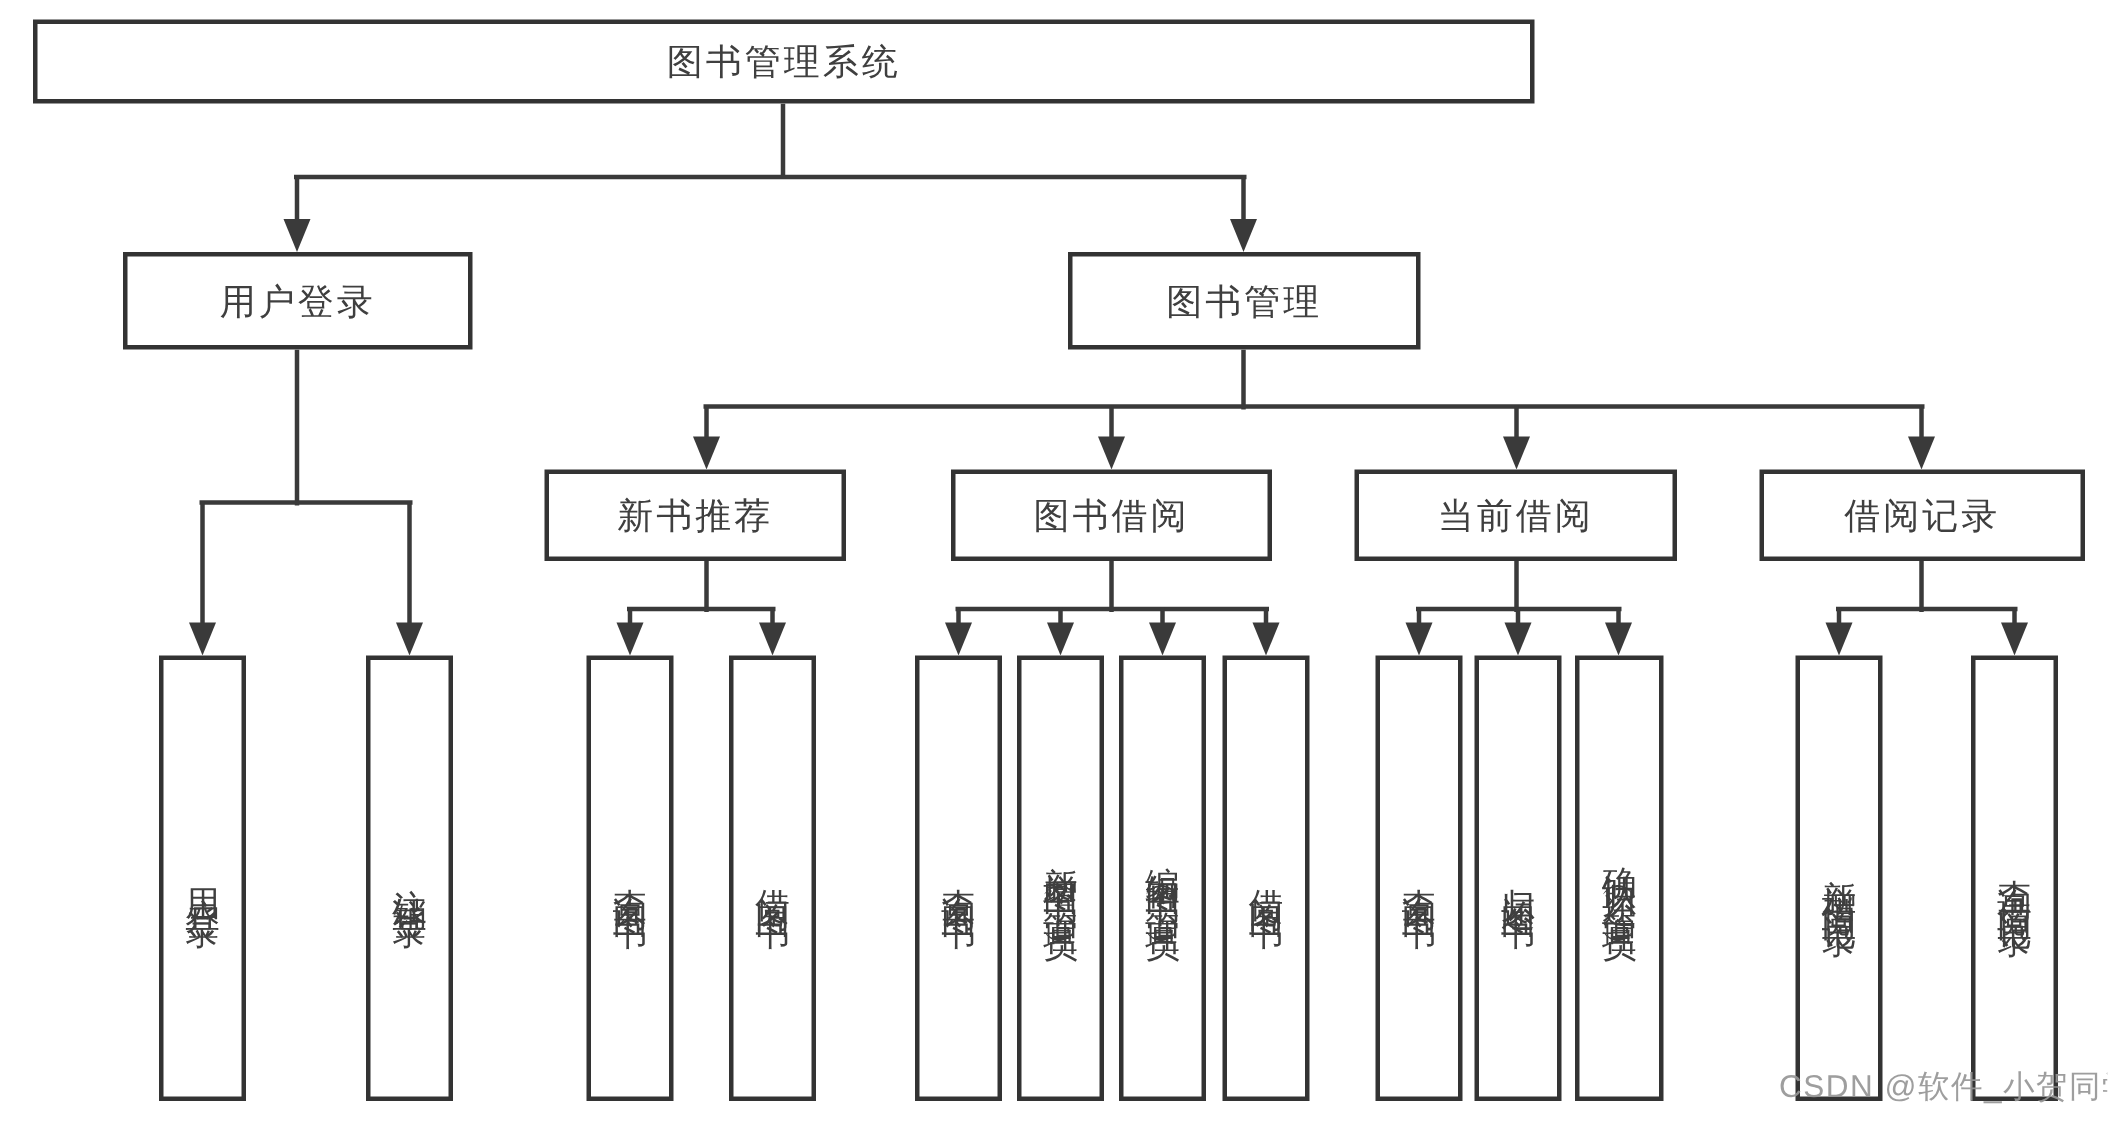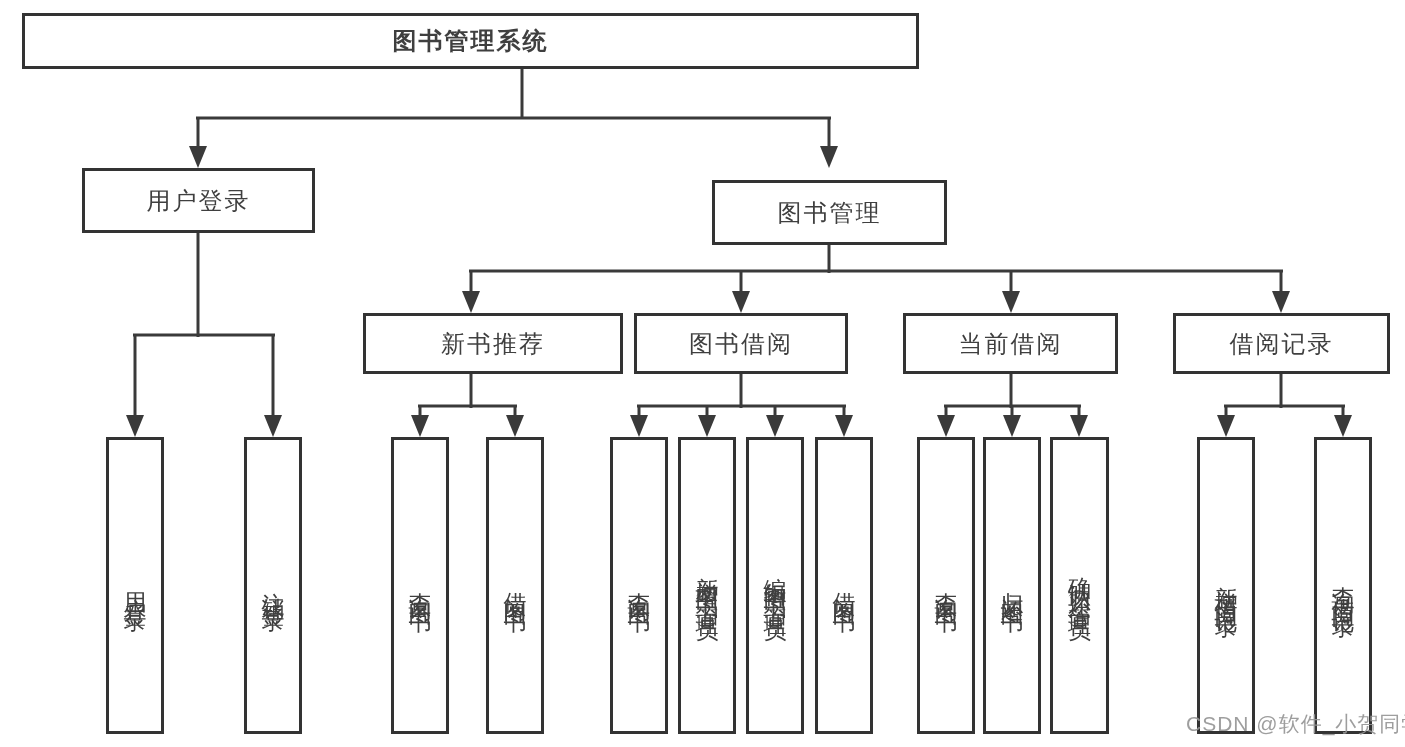--- a/index.html
+++ b/index.html
@@ -108,26 +108,26 @@
     <polygon points="1070,415 1088,415 1079,437"></polygon>
 
     <line x1="1281" y1="374" x2="1281" y2="408"></line>
     <line x1="1224" y1="406" x2="1345" y2="406"></line>
     <line x1="1226" y1="405" x2="1226" y2="421"></line>
     <polygon points="1217,415 1235,415 1226,437"></polygon>
     <line x1="1343" y1="405" x2="1343" y2="421"></line>
     <polygon points="1334,415 1352,415 1343,437"></polygon>
   </svg>
 
-  <div class="box hbox" style="left:22px; top:13px; width:897px; height:56px;font-weight:bold;">图书管理系统</div>
+  <div class="box hbox" style="left:22px; top:13px; width:1001px; height:56px;">图书管理系统</div>
 
   <div class="box hbox" style="left:82px; top:168px; width:233px; height:65px;">用户登录</div>
-  <div class="box hbox" style="left:712px; top:168px; width:235px; height:65px;margin-top:12px;">图书管理</div>
+  <div class="box hbox" style="left:712px; top:168px; width:235px; height:65px;">图书管理</div>
 
-  <div class="box hbox" style="left:363px; top:313px; width:260px; height:61px;">新书推荐</div>
+  <div class="box hbox" style="left:363px; top:313px; width:201px; height:61px;">新书推荐</div>
   <div class="box hbox" style="left:634px; top:313px; width:214px; height:61px;text-align:center;">图书借阅</div>
   <div class="box hbox" style="left:903px; top:313px; width:215px; height:61px;">当前借阅</div>
   <div class="box hbox" style="left:1173px; top:313px; width:217px; height:61px;text-align:center;">借阅记录</div>
 
   <div class="box vbox" style="left:106px; top:437px; width:58px; height:297px;">用户登录</div>
   <div class="box vbox" style="left:244px; top:437px; width:58px; height:297px;">注销登录</div>
 
   <div class="box vbox" style="left:391px; top:437px; width:58px; height:297px;">查询图书</div>
   <div class="box vbox" style="left:486px; top:437px; width:58px; height:297px;">借阅图书</div>
 

